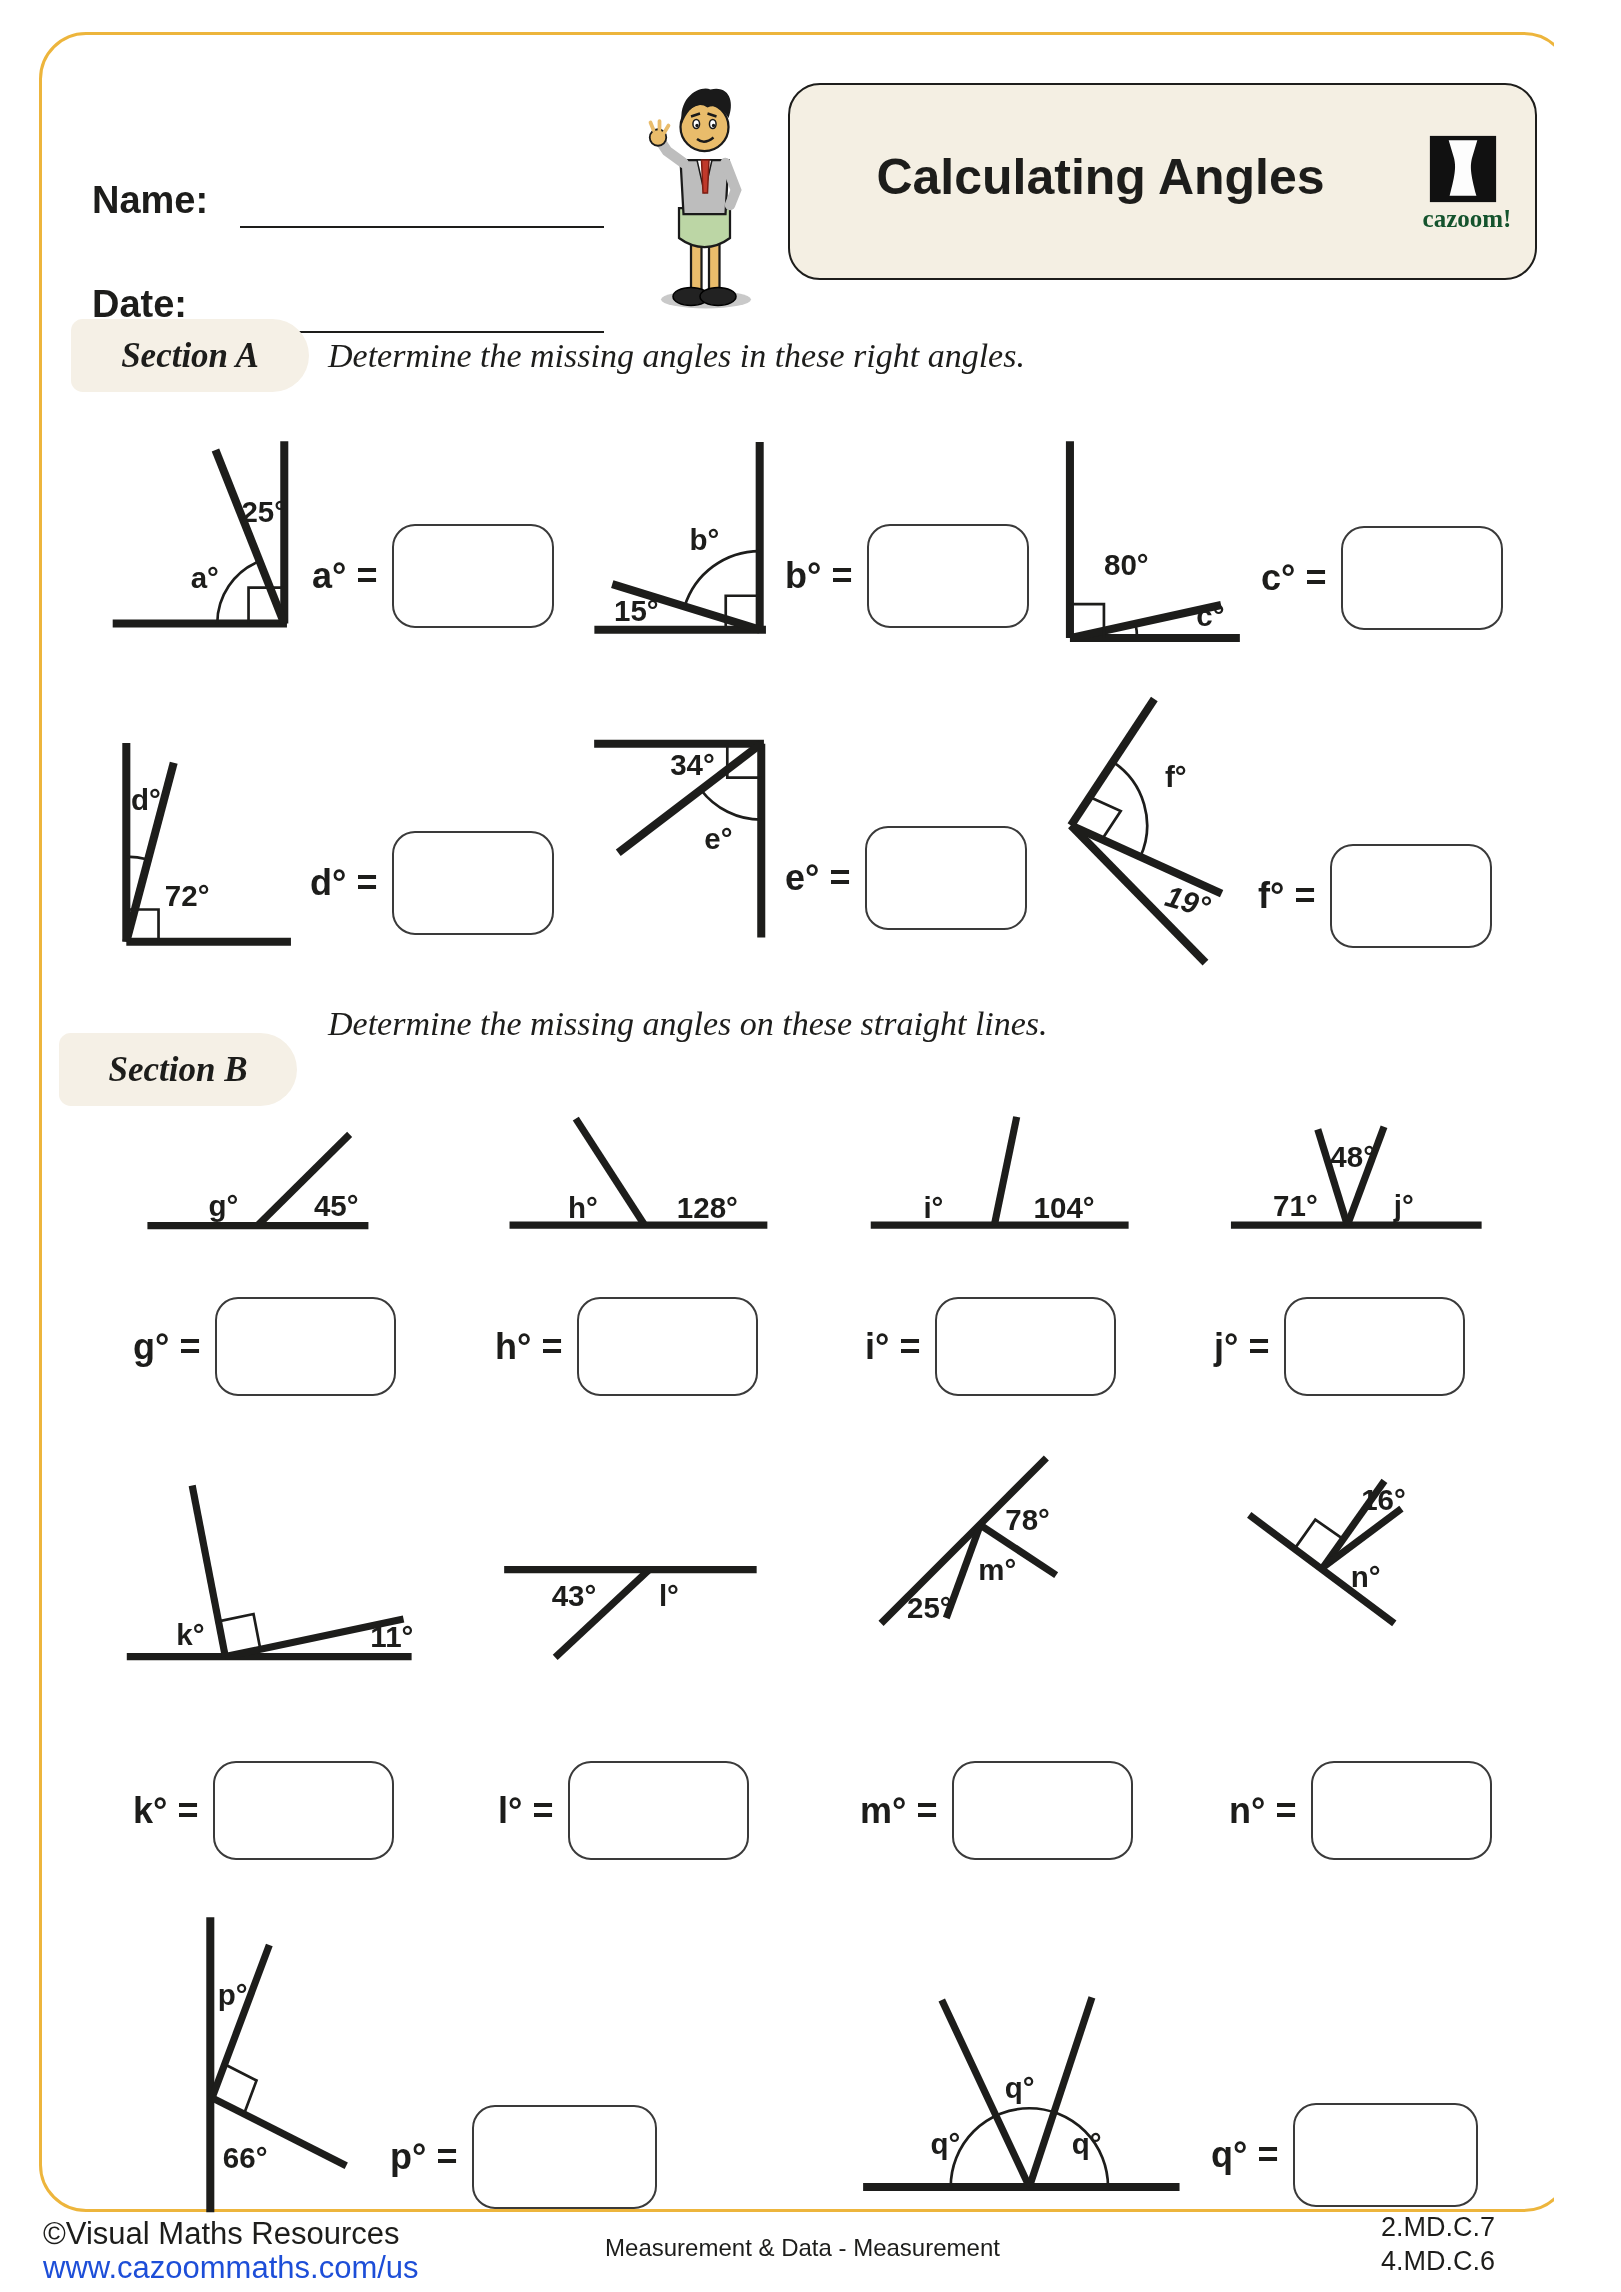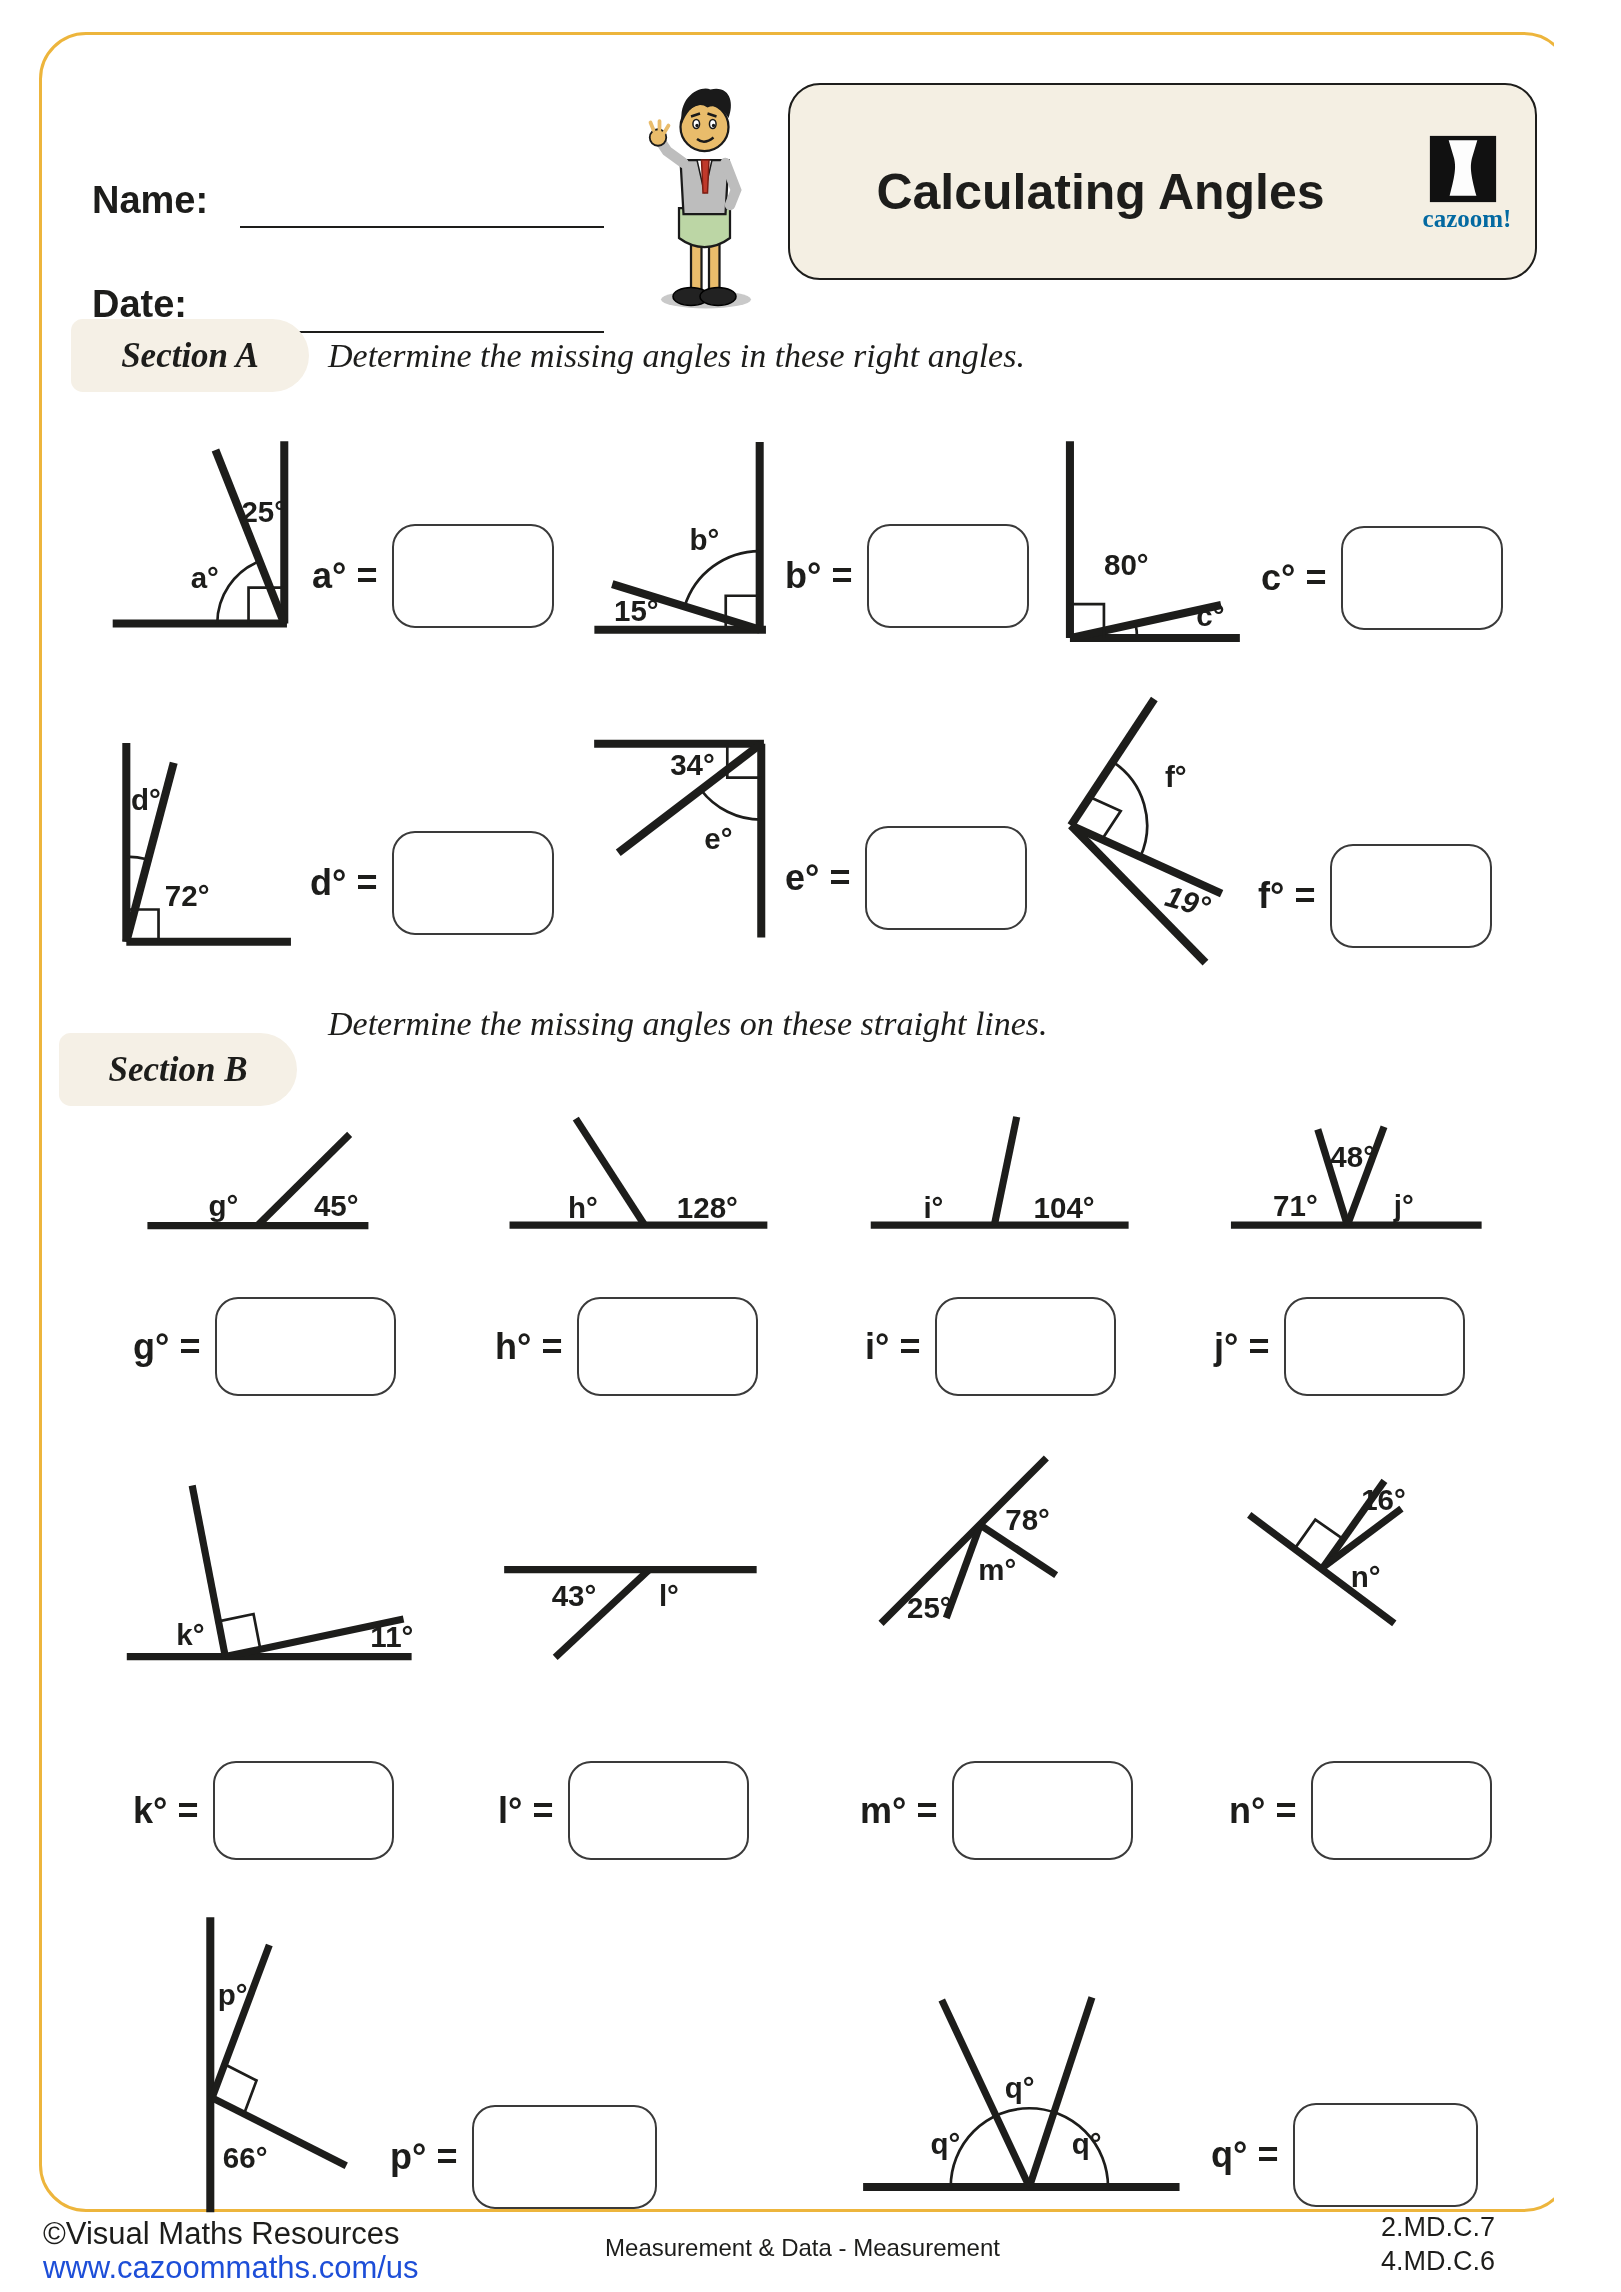--- a/index.html
+++ b/index.html
@@ -5,24 +5,24 @@
   html,body{margin:0;padding:0;background:#fff;}
   #page{position:relative;width:1554px;height:2293px;background:#fff;overflow:hidden;
         font-family:"Liberation Sans",sans-serif;color:#1d1d1b;}
   .abs{position:absolute;}
   #border-frame{position:absolute;left:39px;top:32px;width:1526px;height:2174px;
     border:3.6px solid #EDB53C;border-radius:47px;}
   .hdr-label{position:absolute;font-weight:700;font-size:38px;color:#1d1d1b;}
   .writeline{position:absolute;border-bottom:2.7px solid #1d1d1b;height:0;}
   #title-box{position:absolute;left:788px;top:83px;width:745px;height:193px;
     background:#F4EFE3;border:2.7px solid #1d1d1b;border-radius:32px;}
-  #title-text{position:absolute;left:57px;top:78px;width:507px;text-align:center;
+  #title-text{position:absolute;left:57px;top:63px;width:507px;text-align:center;
     font-weight:700;font-size:50px;color:#1d1d1b;}
   #logo-wordmark{position:absolute;left:602px;top:120px;width:150px;text-align:center;
-    font-family:"Liberation Serif",serif;font-weight:700;font-size:25px;color:#0369a1;}
+    font-family:"Liberation Serif",serif;font-weight:700;font-size:25px;color:#14532d;}
   .section-pill{position:absolute;left:59px;width:238px;height:73px;background:#F5F0E6;
     border-radius:12.5px 39px 39px 12.5px;display:flex;align-items:center;justify-content:center;
     font-family:"Liberation Serif",serif;font-weight:700;font-style:italic;font-size:35px;}
   .section-instruction{position:absolute;left:328px;font-family:"Liberation Serif",serif;
     font-style:italic;font-size:34px;color:#1d1d1b;}
   .answer{position:absolute;display:flex;align-items:center;gap:14.3px;}
   .answer .eq{font-weight:700;font-size:36px;color:#1d1d1b;white-space:nowrap;}
   .answer .box{background:#fff;border:2.2px solid #3a3a3a;}
   .box-a{width:158px;height:100px;border-radius:23px;}
   .box-b{width:177px;height:95px;border-radius:23px;}

